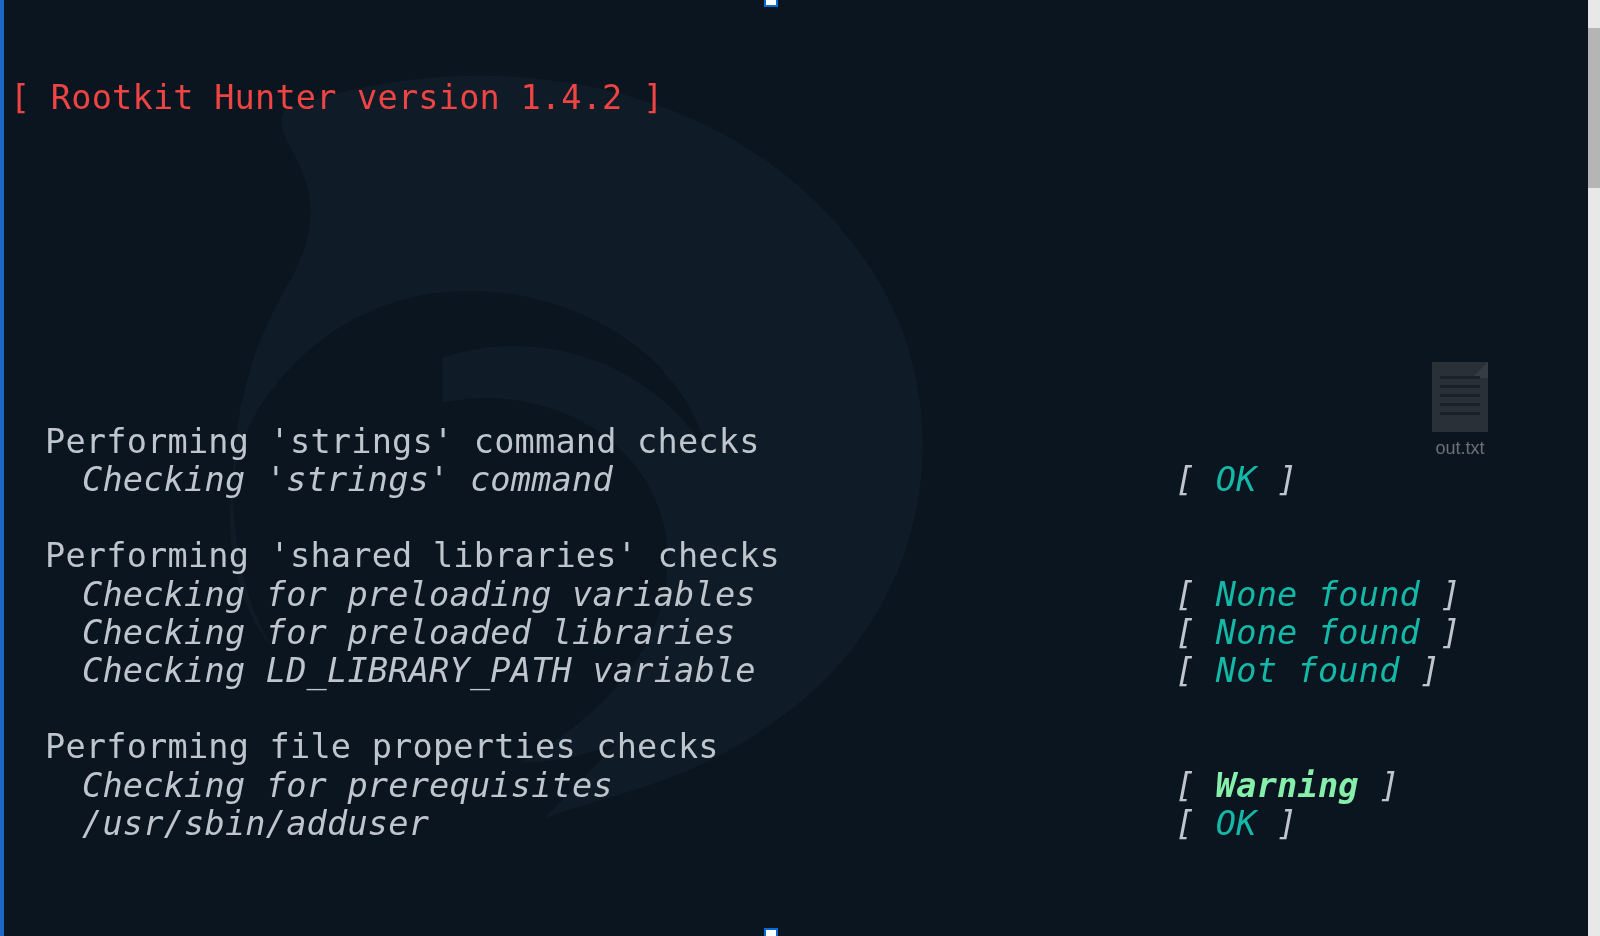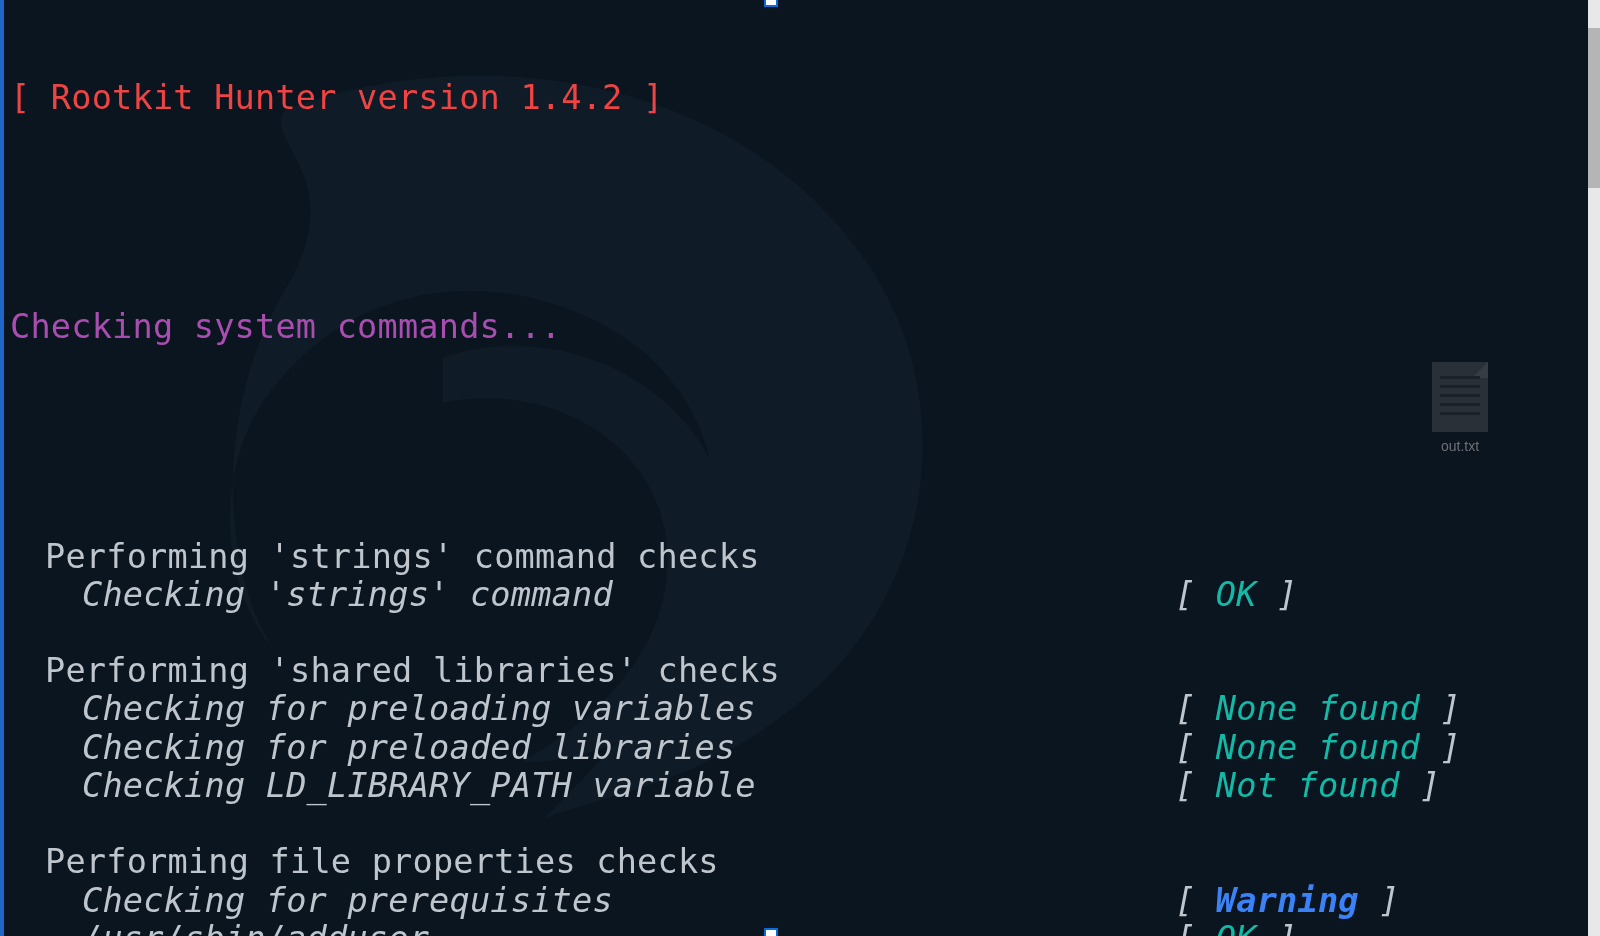--- a/index.html
+++ b/index.html
@@ -35,21 +35,21 @@
       letter-spacing: 0.2px;
       white-space: pre;
     }
     .row { display: flex; width: 100%; font-style: italic; }
     .row .left { flex: 0 0 1165px; }
     .row .right { flex: 1; }
     .bracket { color: #bfc5cc; }
     .ind1 { padding-left: 35px; }
     .ind2 { padding-left: 72px; }
     .status-ok { color: #14b8a6; }
-    .status-warn { color: #3b82f6; font-weight: bold; }
+    .status-warn { color: #86efac; font-weight: bold; }
     .section-head { color: #a94db0; }
     .title-line { color: #ef4444; }
     .blank { height: 38px; }
     
     .sel-handle {
       position: absolute;
       width: 14px;
       height: 14px;
       background: #ffffff;
       border: 2px solid #0a6ad6;
@@ -75,21 +75,21 @@
     }
     
     .desk-icon {
       position: absolute;
       right: 100px;
       top: 362px;
       width: 80px;
       text-align: center;
       color: #6e7074;
       font-family: sans-serif;
-      font-size: 14px;
+      font-size: 18px;
     }
     .desk-icon .paper {
       width: 56px;
       height: 70px;
       margin: 0 auto 6px;
       background: #4f5153;
       position: relative;
       opacity: 0.45;
     }
     .desk-icon .paper::before {
@@ -133,21 +133,20 @@
         <div></div>
         <div></div>
       </div>
   </div>
   <div>out.txt</div>
 </div>
 
 <div class="terminal">
   <div class="title-line">[ Rootkit Hunter version 1.4.2 ]</div>
   <div class="blank"></div>
-  <div class="section-head">Checking system commands...</div>
   <div class="blank"></div>
   <div id="groups-container"><div class="ind1">Performing 'strings' command checks</div><div class="row"><div class="left ind2">Checking 'strings' command</div><div class="right"><span class="bracket">[ </span><span class="status-ok">OK</span><span class="bracket"> ]</span></div></div><div class="blank"></div><div class="ind1">Performing 'shared libraries' checks</div><div class="row"><div class="left ind2">Checking for preloading variables</div><div class="right"><span class="bracket">[ </span><span class="status-ok">None found</span><span class="bracket"> ]</span></div></div><div class="row"><div class="left ind2">Checking for preloaded libraries</div><div class="right"><span class="bracket">[ </span><span class="status-ok">None found</span><span class="bracket"> ]</span></div></div><div class="row"><div class="left ind2">Checking LD_LIBRARY_PATH variable</div><div class="right"><span class="bracket">[ </span><span class="status-ok">Not found</span><span class="bracket"> ]</span></div></div><div class="blank"></div><div class="ind1">Performing file properties checks</div><div class="row"><div class="left ind2">Checking for prerequisites</div><div class="right"><span class="bracket">[ </span><span class="status-warn">Warning</span><span class="bracket"> ]</span></div></div><div class="row"><div class="left ind2">/usr/sbin/adduser</div><div class="right"><span class="bracket">[ </span><span class="status-ok">OK</span><span class="bracket"> ]</span></div></div></div>
 </div>
 
 <div class="scroll-track"></div>
 <div class="scroll-thumb"></div>
 
 <div class="sel-handle sel-top"></div>
 <div class="sel-handle sel-bot"></div>
 

